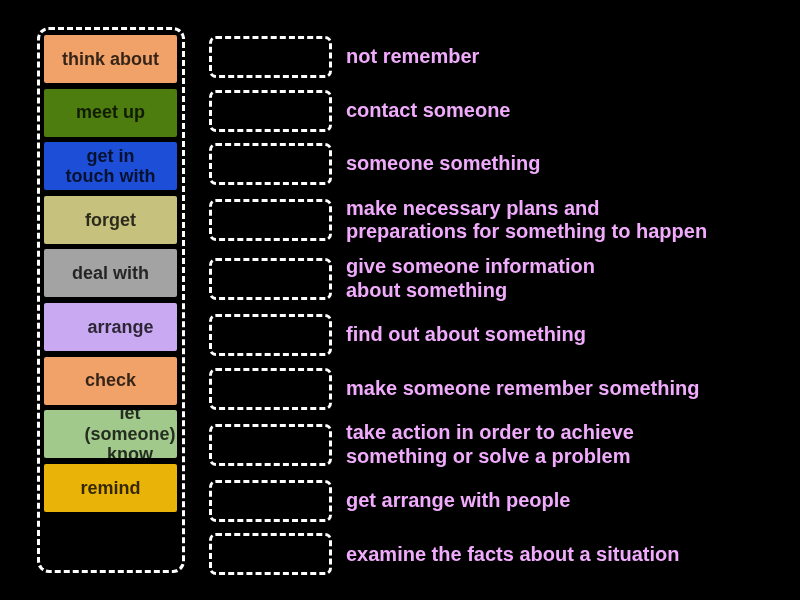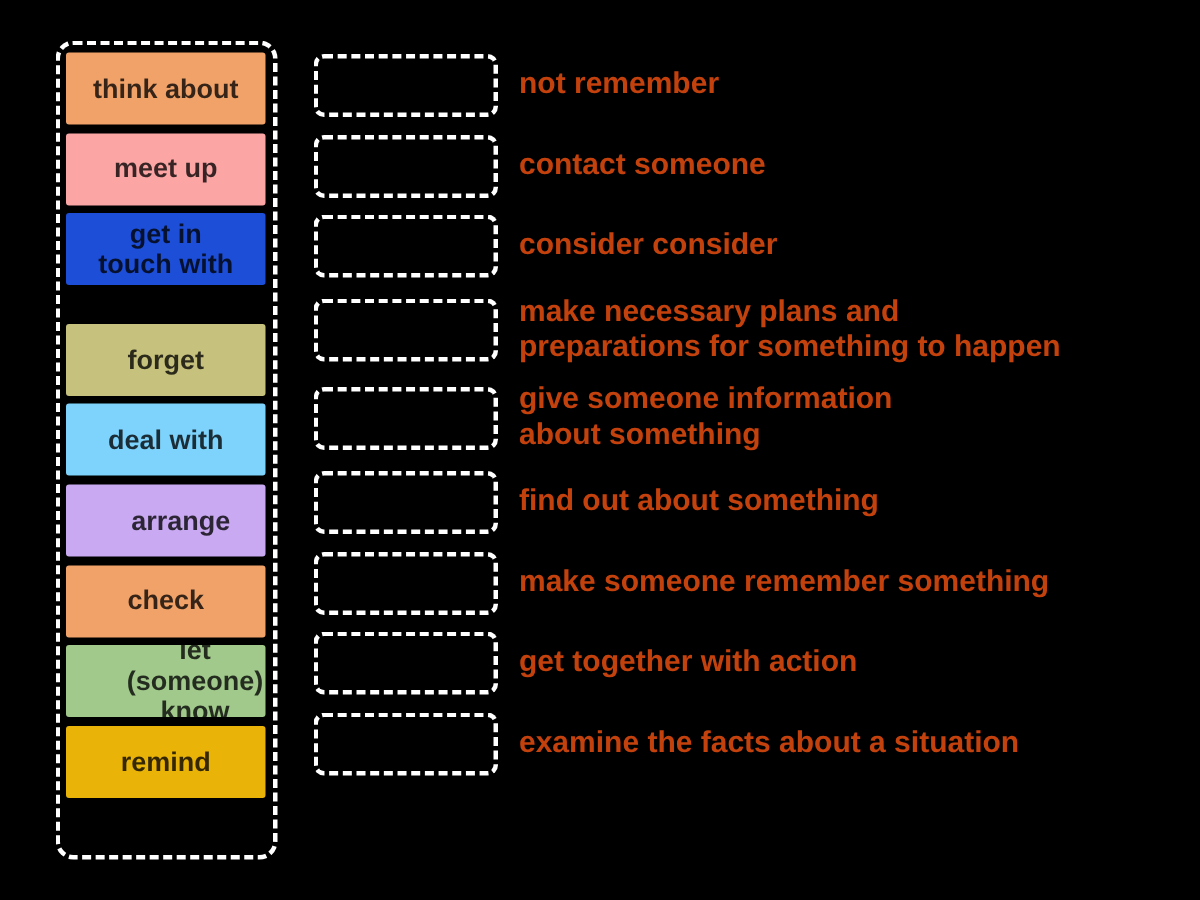--- a/index.html
+++ b/index.html
@@ -64,58 +64,58 @@
   .drop-zone {
     width: 123px;
     height: 42px;
     box-sizing: border-box;
     border: 3px dashed #ffffff;
     border-radius: 7px;
     flex: 0 0 auto;
   }
   .definition-label {
     margin-left: 14px;
-    color: #c2410c;
+    color: #f0abfc;
     font-size: 20px;
     line-height: 23.5px;
     font-weight: 700;
     white-space: pre-line;
   }
 </style>
 </head>
 <body>
 
 <div class="stage">
 
   <div class="terms-panel">
     <div class="term-tile" style="background-color: rgb(240, 162, 105);">think about</div>
-    <div class="term-tile" style="background-color: #fca5a5;">meet up</div>
+    <div class="term-tile" style="background-color: #4d7c0f;">meet up</div>
     <div class="term-tile" style="background-color: #1d4ed8;">get in
 touch with</div>
-    <div class="term-tile" style="background-color: rgb(198, 193, 124); margin-top: 20px;">forget</div>
-    <div class="term-tile" style="background-color: #7dd3fc;">deal with</div>
+    <div class="term-tile" style="background-color: rgb(198, 193, 124);">forget</div>
+    <div class="term-tile" style="background-color: #a3a3a3;">deal with</div>
     <div class="term-tile" style="background-color: rgb(201, 169, 241); padding-left: 20px;">arrange</div>
     <div class="term-tile" style="background-color: rgb(240, 162, 105);">check</div>
     <div class="term-tile" style="background-color: rgb(161, 201, 139); padding-left: 39px;">let (someone)
 know</div>
     <div class="term-tile" style="background-color: #eab308;">remind</div>
   </div>
 
   <div class="rows">
     <div class="match-row">
       <div class="drop-zone"></div>
       <div class="definition-label">not remember</div>
     </div>
     <div class="match-row">
       <div class="drop-zone"></div>
       <div class="definition-label">contact someone</div>
     </div>
     <div class="match-row">
       <div class="drop-zone"></div>
-      <div class="definition-label">consider consider</div>
+      <div class="definition-label">someone something</div>
     </div>
     <div class="match-row">
       <div class="drop-zone"></div>
       <div class="definition-label">make necessary plans and
 preparations for something to happen</div>
     </div>
     <div class="match-row">
       <div class="drop-zone"></div>
       <div class="definition-label">give someone information
 about something</div>
@@ -123,21 +123,26 @@
     <div class="match-row">
       <div class="drop-zone"></div>
       <div class="definition-label">find out about something</div>
     </div>
     <div class="match-row">
       <div class="drop-zone"></div>
       <div class="definition-label">make someone remember something</div>
     </div>
     <div class="match-row">
       <div class="drop-zone"></div>
-      <div class="definition-label">get together with action</div>
+      <div class="definition-label">take action in order to achieve
+something or solve a problem</div>
+    </div>
+    <div class="match-row">
+      <div class="drop-zone"></div>
+      <div class="definition-label">get arrange with people</div>
     </div>
     <div class="match-row">
       <div class="drop-zone"></div>
       <div class="definition-label">examine the facts about a situation</div>
     </div>
   </div>
 
 </div>
 
 </body></html>

